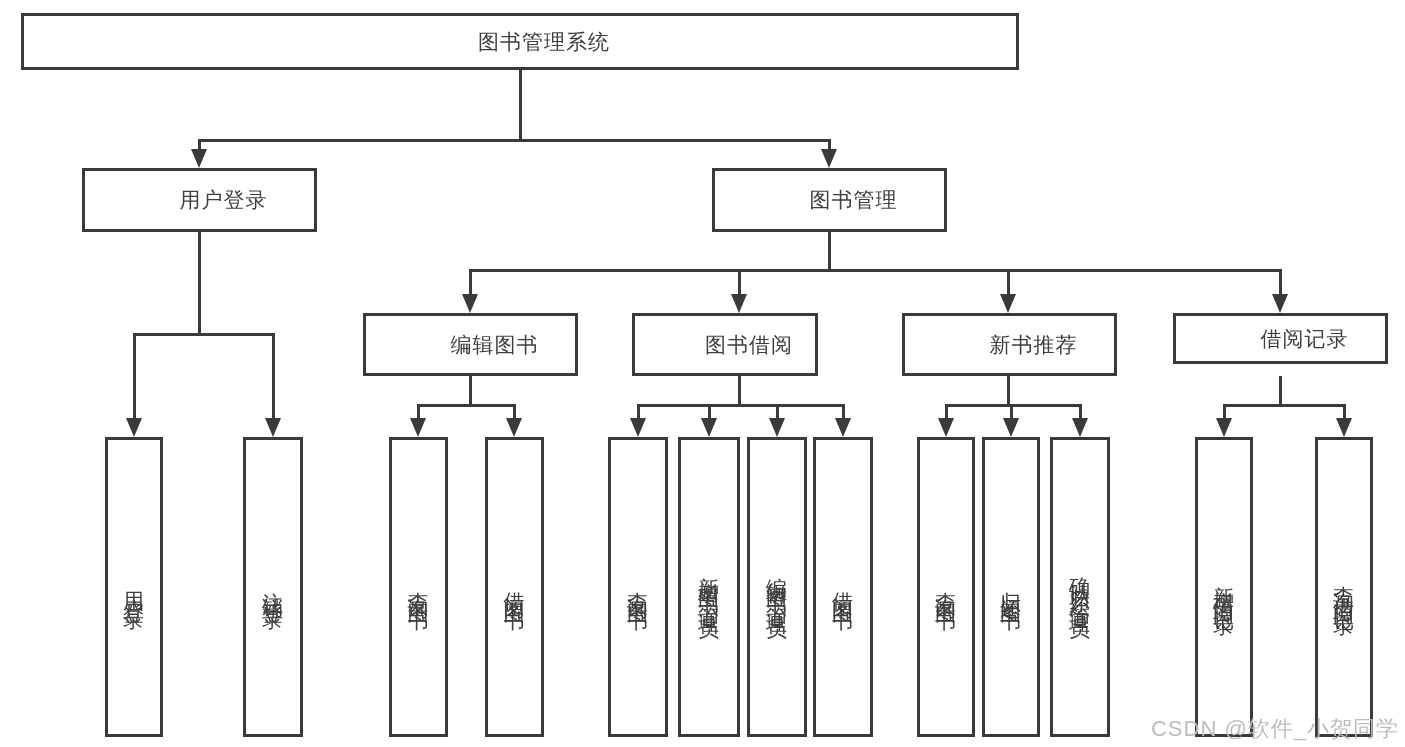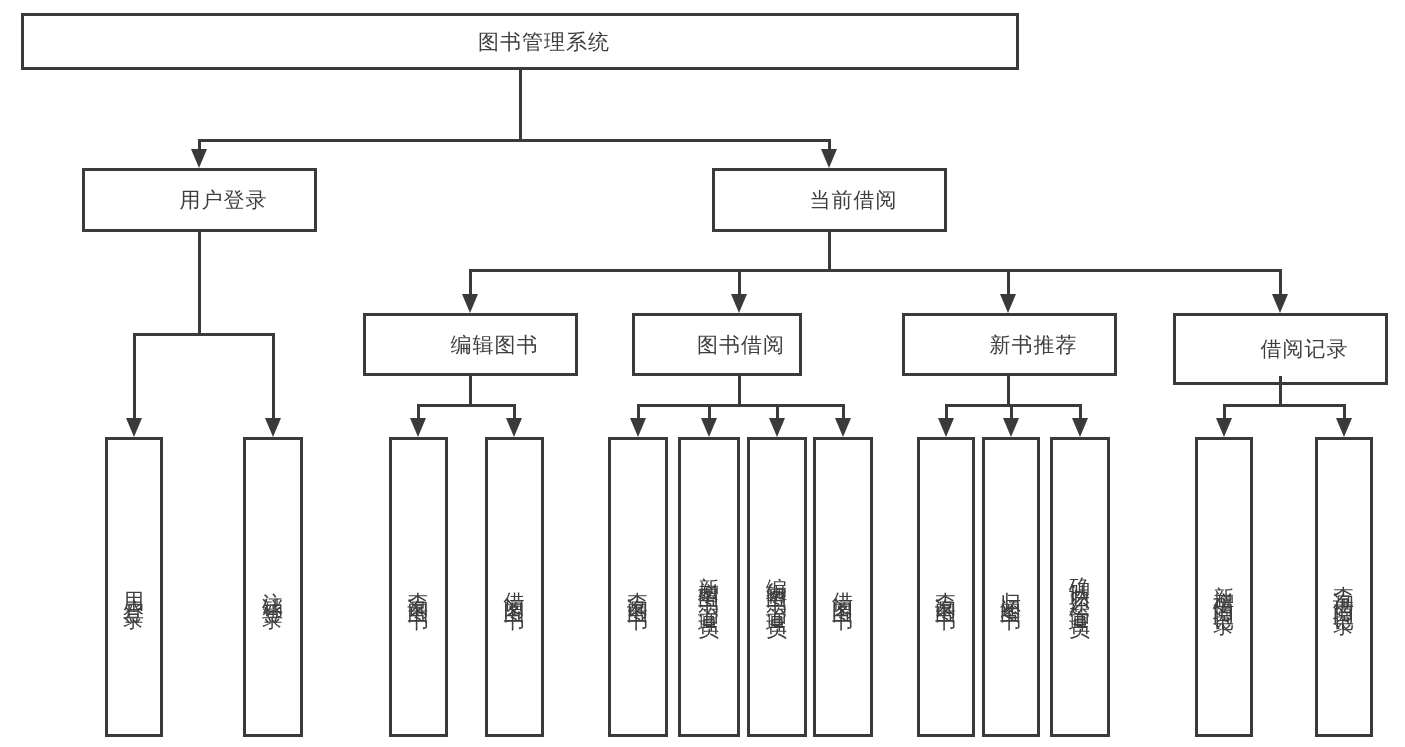--- a/index.html
+++ b/index.html
@@ -63,21 +63,21 @@
 
   <div class="line" style="left:198px;top:139px;width:3px;height:13px;"></div>
   <div class="ah" style="left:191px;top:149px;"></div>
   <div class="line" style="left:828px;top:139px;width:3px;height:13px;"></div>
   <div class="ah" style="left:821px;top:149px;"></div>
 
   <div class="node-h" style="left:82px;top:168px;width:235px;height:64px;">
     <span>用户登录</span>
   </div>
   <div class="node-h" style="left:712px;top:168px;width:235px;height:64px;">
-    <span>当前借阅</span>
+    <span>图书管理</span>
   </div>
 
   <div class="line" style="left:198px;top:232px;width:3px;height:104px;"></div>
   <div class="line" style="left:133px;top:333px;width:142px;height:3px;"></div>
   <div class="line" style="left:133px;top:333px;width:3px;height:87px;"></div>
   <div class="ah" style="left:126px;top:418px;"></div>
   <div class="line" style="left:272px;top:333px;width:3px;height:87px;"></div>
   <div class="ah" style="left:265px;top:418px;"></div>
 
   <div class="line" style="left:828px;top:232px;width:3px;height:40px;"></div>
@@ -87,27 +87,27 @@
   <div class="line" style="left:738px;top:269px;width:3px;height:28px;"></div>
   <div class="ah" style="left:731px;top:294px;"></div>
   <div class="line" style="left:1007px;top:269px;width:3px;height:28px;"></div>
   <div class="ah" style="left:1000px;top:294px;"></div>
   <div class="line" style="left:1279px;top:269px;width:3px;height:28px;"></div>
   <div class="ah" style="left:1272px;top:294px;"></div>
 
   <div class="node-h" style="left:363px;top:313px;width:215px;height:63px;">
     <span>编辑图书</span>
   </div>
-  <div class="node-h" style="left:632px;top:313px;width:170px;height:63px;">
+  <div class="node-h" style="left:632px;top:313px;width:186px;height:63px;">
     <span>图书借阅</span>
   </div>
   <div class="node-h" style="left:902px;top:313px;width:215px;height:63px;">
     <span>新书推荐</span>
   </div>
-  <div class="node-h" style="left:1173px;top:313px;width:215px;height:72px;">
+  <div class="node-h" style="left:1173px;top:313px;width:215px;height:51px;">
     <span>借阅记录</span>
   </div>
 
   <div class="line" style="left:469px;top:376px;width:3px;height:31px;"></div>
   <div class="line" style="left:417px;top:404px;width:99px;height:3px;"></div>
   <div class="line" style="left:417px;top:404px;width:3px;height:16px;"></div>
   <div class="ah" style="left:410px;top:418px;"></div>
   <div class="line" style="left:513px;top:404px;width:3px;height:16px;"></div>
   <div class="ah" style="left:506px;top:418px;"></div>
 
@@ -175,14 +175,15 @@
     <span>确认归还（管理员）</span>
   </div>
 
   <div class="node-v" style="left:1195px;width:58px;">
     <span>新增借阅记录</span>
   </div>
   <div class="node-v" style="left:1315px;width:58px;">
     <span>查询借阅记录</span>
   </div>
 
+  <div class="watermark">CSDN @软件_小贺同学</div>
 
 </div>
 
 </body></html>

